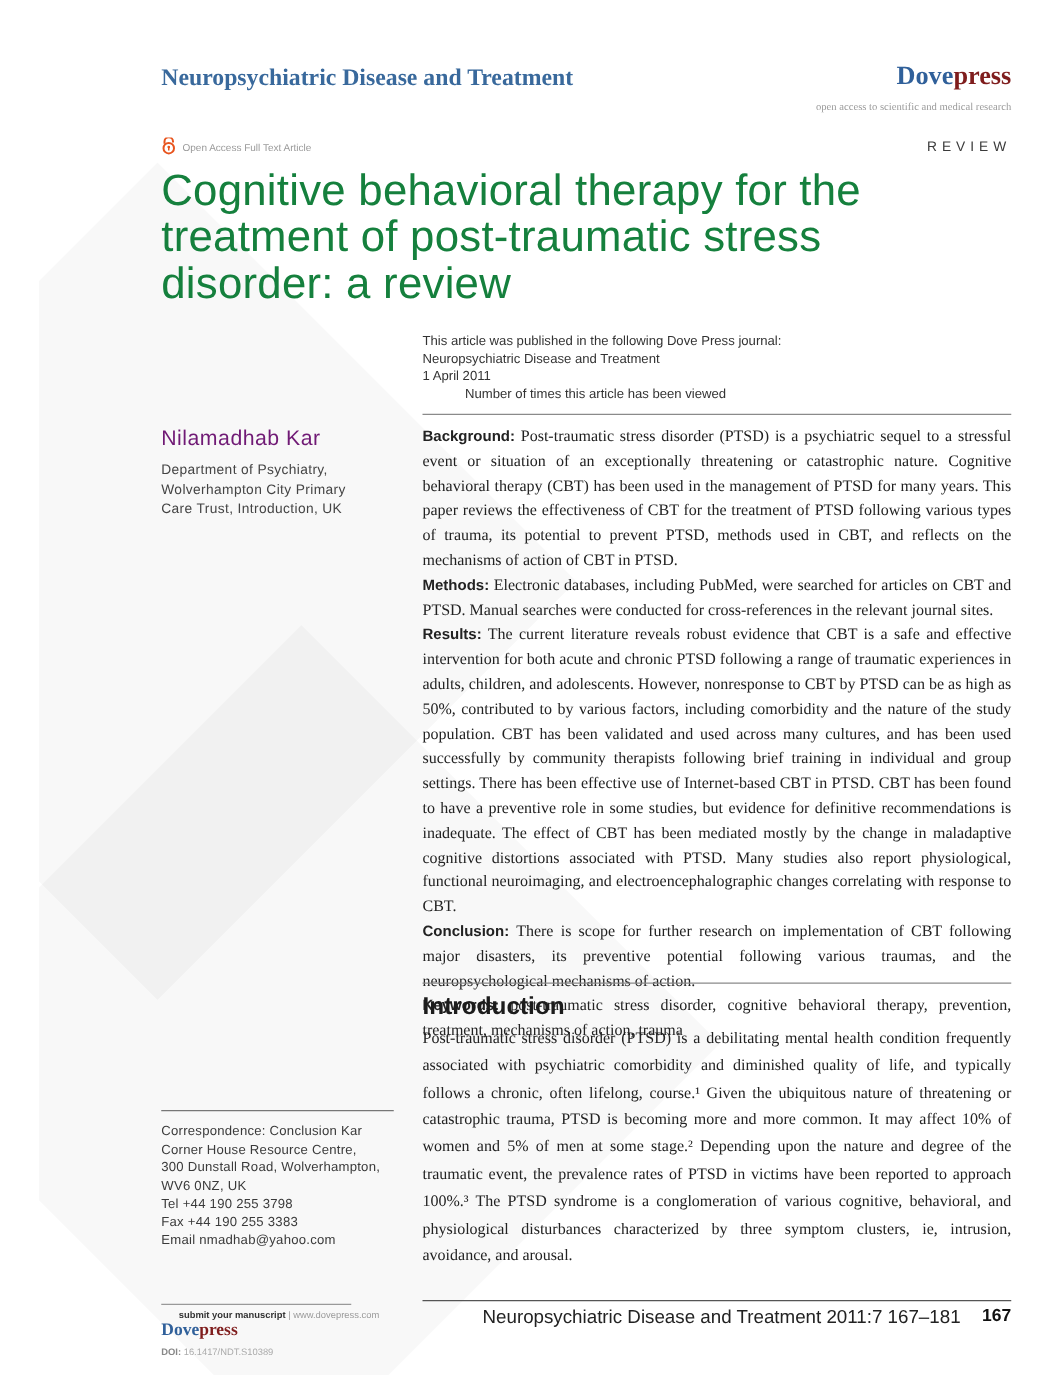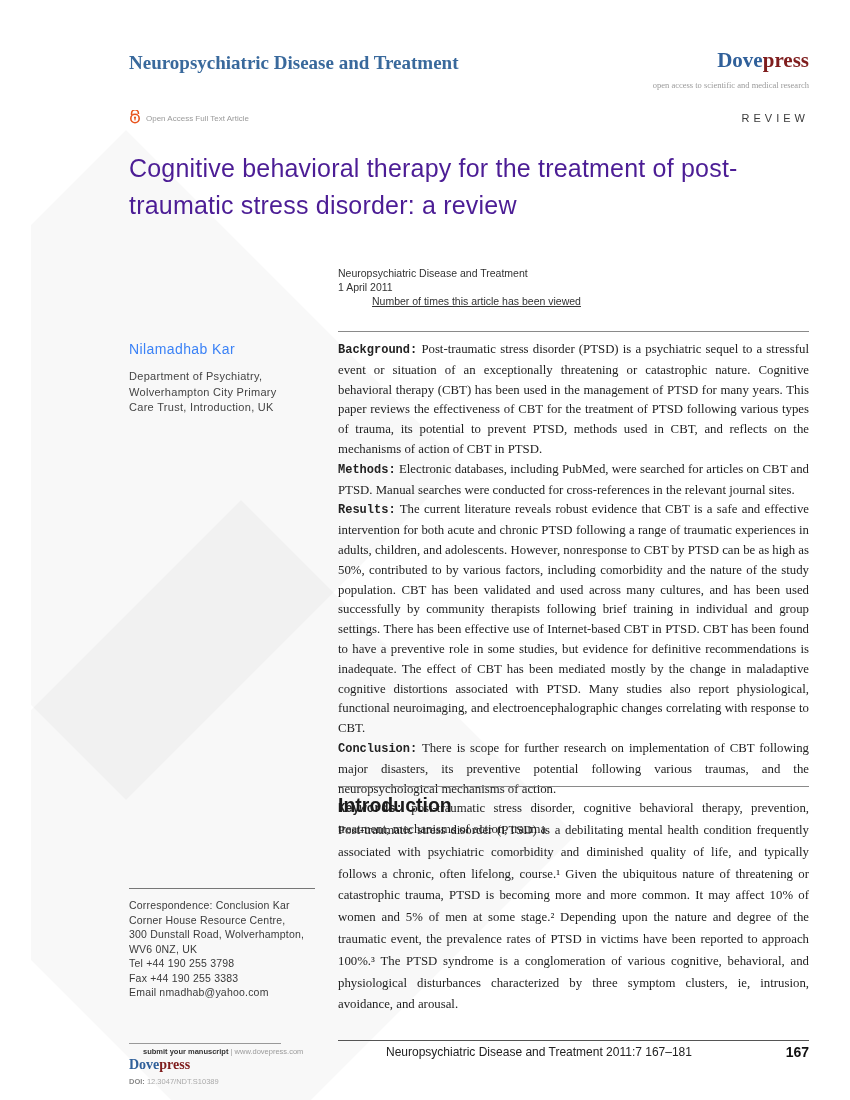--- a/index.html
+++ b/index.html
@@ -20,52 +20,52 @@
   
   .journal-name{left:98px;top:52px;font-family:"Liberation Serif",serif;font-weight:bold;font-size:19px;color:#39699c;}
   .brand{right:72px;top:48px;font-family:"Liberation Serif",serif;font-weight:bold;font-size:21px;text-align:right;}
   .brand .dove{color:#30609a;}
   .brand .press{color:#7f1d1d;}
   .tagline{right:72px;top:80px;font-size:8.5px;color:#9a9a9a;text-align:center;font-family:"Liberation Serif",serif;}
   .oa-row{left:98px;top:110px;font-size:8px;color:#9a9a9a;display:flex;align-items:center;gap:5px;}
   .review-tag{right:72px;top:112px;font-size:11px;letter-spacing:4px;color:#3a3a3a;}
 
   
-  .art-title{left:98px;top:150px;width:660px;font-size:25px;line-height:37px;color:#4c1d95;font-weight:400;letter-spacing:0.2px;}
+  .art-title{left:98px;top:134px;width:660px;font-size:35px;line-height:37px;color:#15803d;font-weight:400;letter-spacing:0.2px;}
 
   
   .pub-block{left:307px;top:266px;width:471px;font-size:10.5px;line-height:14px;color:#333;}
-  .pub-block a{color:#333;text-decoration:underline;cursor:pointer;padding-left:34px;}
+  .pub-block a{color:#333;cursor:pointer;padding-left:34px;}
   .rule{background:#8a8a8a;height:1px;}
   .rule-abstract{left:307px;top:331px;width:471px;}
   .rule-intro{left:307px;top:786px;width:471px;}
   .rule-corr{left:98px;top:888px;width:186px;background:#777;}
 
   
-  .author-name{left:98px;top:341px;font-size:14px;color:#3b82f6;letter-spacing:0.4px;}
+  .author-name{left:98px;top:341px;font-size:17px;color:#701a75;letter-spacing:0.4px;}
   .affiliation{left:98px;top:369px;font-size:11px;line-height:15.5px;color:#444;letter-spacing:0.3px;}
   .correspondence{left:98px;top:898px;font-size:10.5px;line-height:14.5px;color:#3a3a3a;letter-spacing:0.2px;}
 
   
   .abstract{left:307px;top:340px;width:471px;font-family:"Liberation Serif",serif;font-size:12.8px;line-height:19.8px;text-align:justify;color:#222;}
   .abstract p{margin:0;}
-  .sec-label{font-family:Liberation Mono, monospace;font-weight:bold;font-size:12px;}
+  .sec-label{font-family:Liberation Sans, sans-serif;font-weight:bold;font-size:12px;}
   .intro-head{left:307px;top:794px;font-size:19.5px;font-weight:bold;color:#1c1c1c;}
   .intro-text{left:307px;top:820px;width:471px;font-family:"Liberation Serif",serif;font-size:12.8px;line-height:21.8px;text-align:justify;color:#222;}
 
   
   .f-left-rule{left:98px;top:1043px;width:152px;background:#999;}
   .f-submit{left:112px;top:1047px;font-size:7.5px;color:#9a9a9a;}
   .f-submit b{color:#333;}
   .f-submit a{color:#9a9a9a;text-decoration:none;cursor:pointer;}
   .f-brand{left:98px;top:1057px;font-family:"Liberation Serif",serif;font-weight:bold;font-size:14px;}
   .f-doi{left:98px;top:1077px;font-size:7.5px;color:#aaa;}
   .f-doi b{color:#888;}
   .f-center-rule{left:307px;top:1040px;width:471px;background:#555;}
-  .f-citation{left:307px;top:1045px;width:400px;font-size:12px;color:#222;padding-left:48px;}
+  .f-citation{left:307px;top:1045px;width:400px;font-size:15px;color:#222;padding-left:48px;}
   .f-copy{left:307px;top:1059px;width:430px;font-size:9.8px;line-height:13.5px;color:#333;}
   .f-page{right:72px;top:1044px;font-size:14px;font-weight:bold;color:#111;}
 
   .oa-icon{display:inline-block;}
 </style>
 </head>
 <body>
 
 <div class="page">
 
@@ -91,20 +91,21 @@
           <path d="M2.6 5 L2.6 3.2 A3.4 3.4 0 0 1 9.4 3.2 L9.4 4" fill="none" stroke="#e8541d" stroke-width="1.6"></path>
         </svg>
       </span>
       <span>Open Access Full Text Article</span>
     </div>
     <div class="abs review-tag">REVIEW</div>
 
     <div class="abs art-title">Cognitive behavioral therapy for the treatment of post-traumatic stress disorder: a review</div>
 
     <div class="abs pub-block">
+      <div>This article was published in the following Dove Press journal:</div>
       <div>Neuropsychiatric Disease and Treatment</div>
       <div>1 April 2011</div>
       <a>Number of times this article has been viewed</a>
     </div>
     <div class="abs rule rule-abstract"></div>
 
     <div class="abs author-name">Nilamadhab Kar</div>
     <div class="abs affiliation">
       <div>Department of Psychiatry,</div>
       <div>Wolverhampton City Primary</div>
@@ -138,21 +139,21 @@
     <div class="abs f-submit">
       <b>submit your manuscript</b>
       <span>|</span>
       <a>www.dovepress.com</a>
     </div>
     <div class="abs f-brand brand" style="text-align:left;">
       <span class="dove">Dove</span><span class="press">press</span>
     </div>
     <div class="abs f-doi">
       <b>DOI:</b>
-      <span>12.3047/NDT.S10389</span>
+      <span>16.1417/NDT.S10389</span>
     </div>
 
     <div class="abs rule f-center-rule"></div>
     <div class="abs f-citation">Neuropsychiatric Disease and Treatment 2011:7 167–181</div>
     <div class="abs f-page">167</div>
 
   </div>
 </div>
 
 </body></html>

